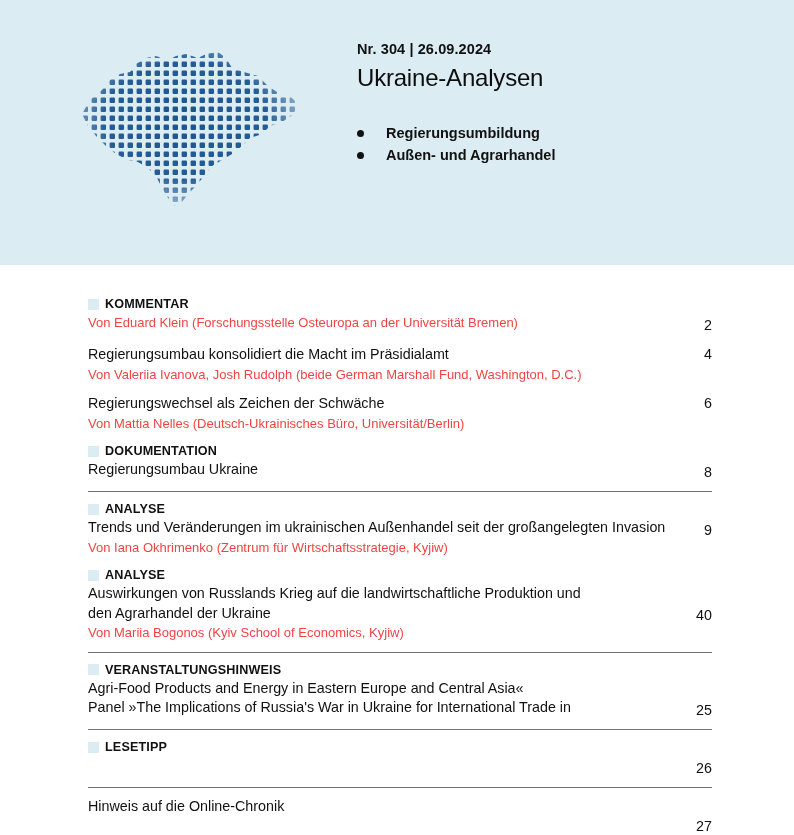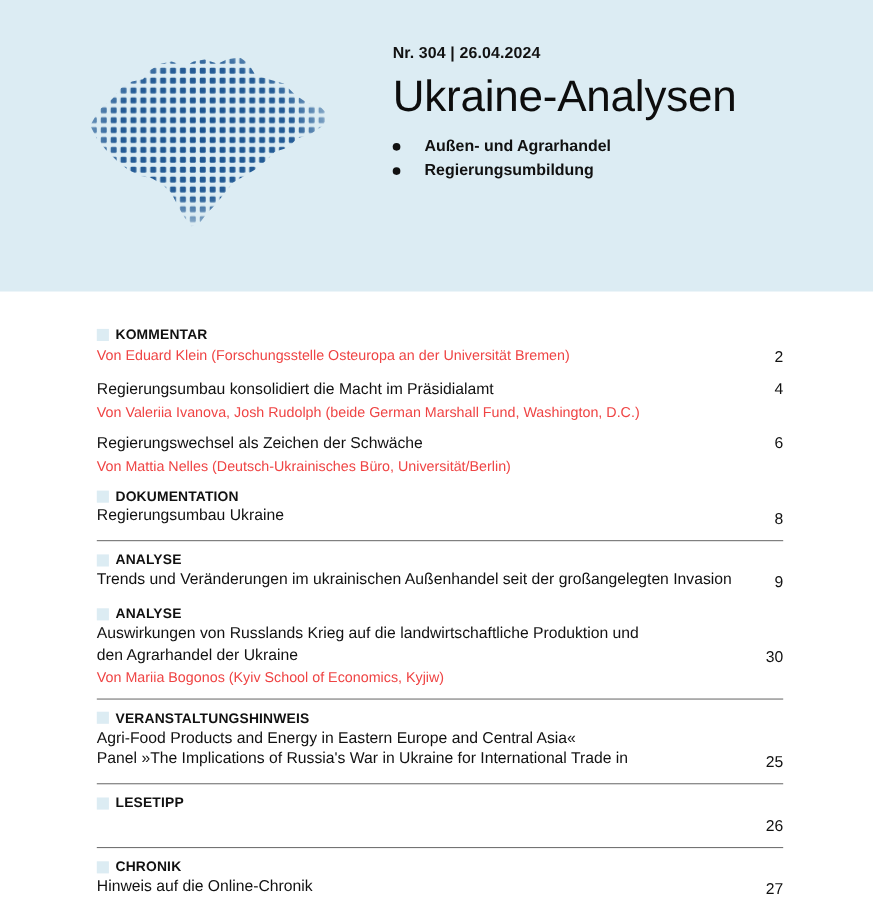--- a/index.html
+++ b/index.html
@@ -46,21 +46,21 @@
   }
   .issue-line {
     font-size: 14.5px;
     font-weight: 700;
     letter-spacing: 0.1px;
     color: #111111;
     margin: 0 0 4px 0;
     line-height: 1.3;
   }
   .pub-title {
-    font-size: 40px;
+    font-size: 24px;
     font-weight: 400;
     letter-spacing: -0.2px;
     color: #0d0d0d;
     margin: 0;
     line-height: 1.25;
   }
 
   .highlights {
     position: absolute;
     left: 357px;
@@ -198,33 +198,33 @@
           <rect x="0" y="0" width="236" height="172" fill="url(#dots)"></rect>
         </mask>
       </defs>
       <g clip-path="url(#ukr)" mask="url(#dotmask)">
         <rect x="0" y="0" width="236" height="172" fill="url(#fade)"></rect>
       </g>
     </svg>
   </div>
 
   <div class="masthead-text">
-    <p class="issue-line">Nr. 304 | 26.04.2024</p>
+    <p class="issue-line">Nr. 304 | 26.09.2024</p>
     <h1 class="pub-title">Ukraine-Analysen</h1>
   </div>
 
   <ul class="highlights">
+    <li>
+      <span class="dot"></span>
+      <span>Regierungsumbildung</span>
+    </li>
     <li>
       <span class="dot"></span>
       <span>Außen- und Agrarhandel</span>
     </li>
-    <li>
-      <span class="dot"></span>
-      <span>Regierungsumbildung</span>
-    </li>
   </ul>
 </header>
 
 <main class="toc">
   <div class="toc-inner">
 
     <section class="toc-group">
 
       <div class="toc-entry">
         <div class="entry-body">
@@ -268,35 +268,36 @@
 
     <section class="toc-group divided">
 
       <div class="toc-entry">
         <div class="entry-body">
           <div class="rubric">
             <span class="marker"></span>
             <span>ANALYSE</span>
           </div>
           <div class="entry-title">Trends und Veränderungen im ukrainischen Außenhandel seit der großangelegten Invasion</div>
+          <div class="entry-author">Von Iana Okhrimenko (Zentrum für Wirtschaftsstrategie, Kyjiw)</div>
         </div>
         <div class="page-no align-row2">9</div>
       </div>
 
       <div class="toc-entry">
         <div class="entry-body">
           <div class="rubric">
             <span class="marker"></span>
             <span>ANALYSE</span>
           </div>
           <div class="entry-title">Auswirkungen von Russlands Krieg auf die landwirtschaftliche Produktion und</div>
           <div class="entry-title">den Agrarhandel der Ukraine</div>
           <div class="entry-author">Von Mariia Bogonos (Kyiv School of Economics, Kyjiw)</div>
         </div>
-        <div class="page-no align-row3">30</div>
+        <div class="page-no align-row3">40</div>
       </div>
 
     </section>
 
     <section class="toc-group divided">
       <div class="toc-entry">
         <div class="entry-body">
           <div class="rubric">
             <span class="marker"></span>
             <span>VERANSTALTUNGSHINWEIS</span>
@@ -316,24 +317,20 @@
             <span>LESETIPP</span>
           </div>
         </div>
         <div class="page-no align-row2">26</div>
       </div>
     </section>
 
     <section class="toc-group divided">
       <div class="toc-entry">
         <div class="entry-body">
-          <div class="rubric">
-            <span class="marker"></span>
-            <span>CHRONIK</span>
-          </div>
           <div class="entry-title">Hinweis auf die Online-Chronik</div>
         </div>
         <div class="page-no align-row2">27</div>
       </div>
     </section>
 
   </div>
 </main>
 
 </body></html>

